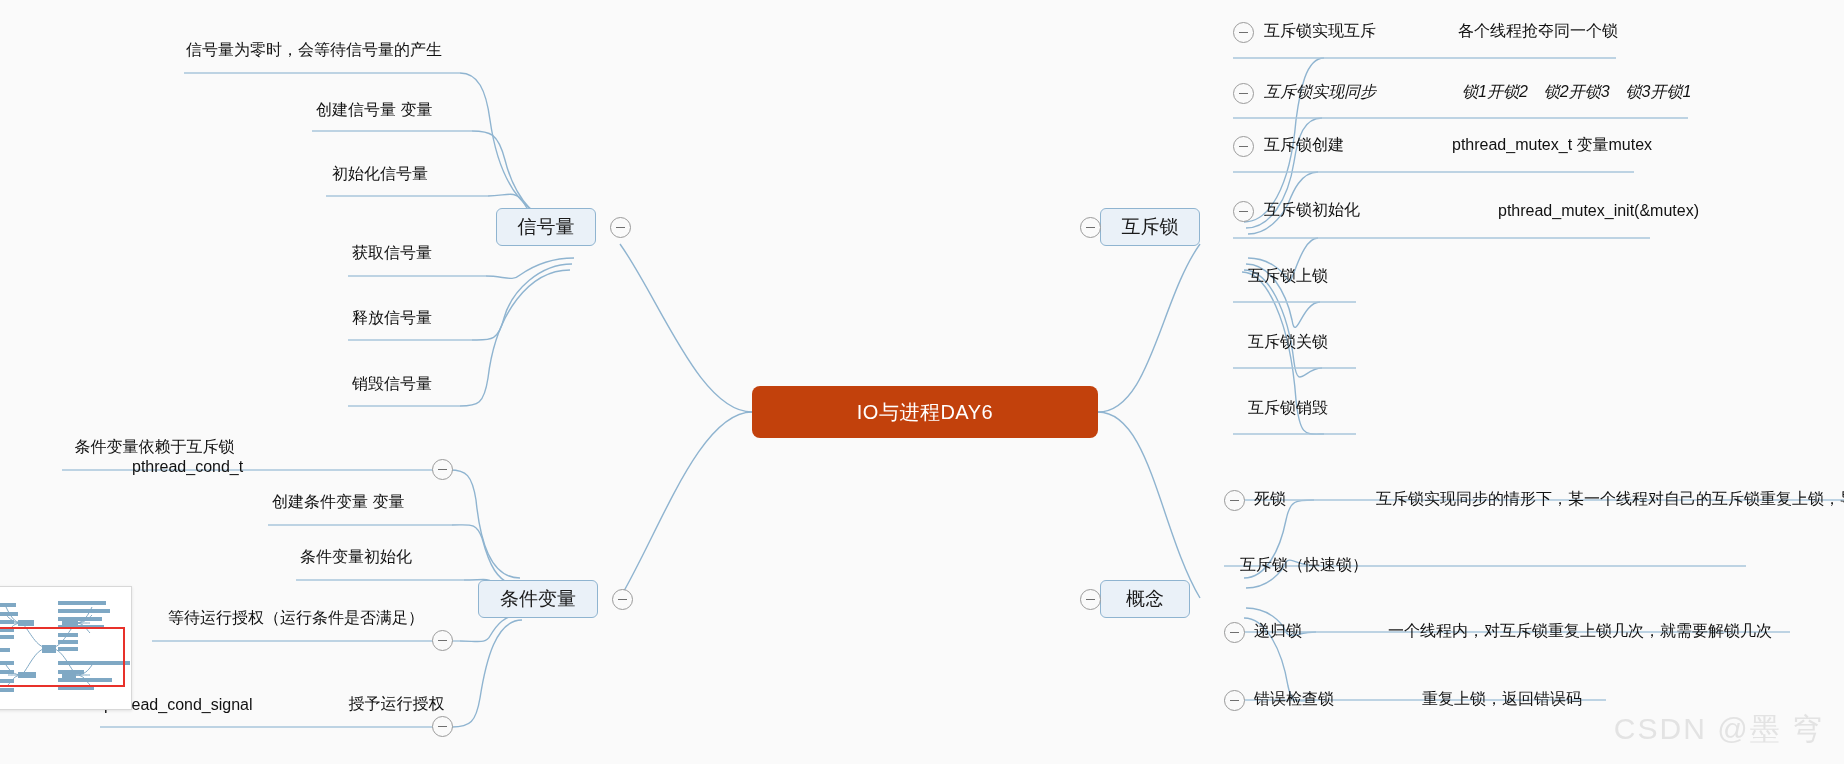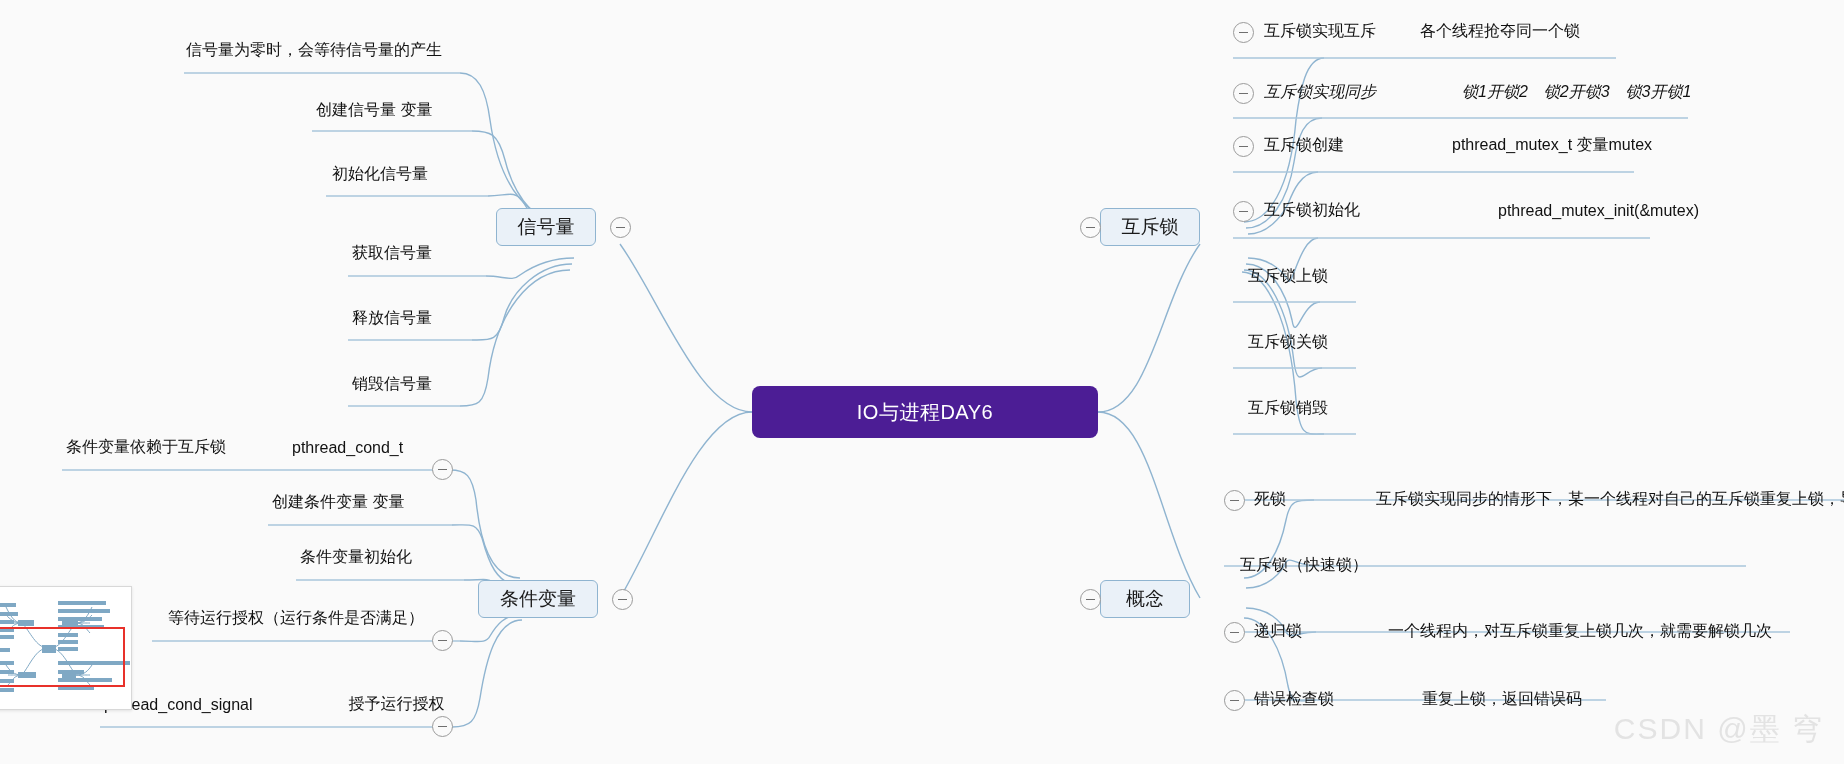--- a/index.html
+++ b/index.html
@@ -8,21 +8,21 @@
     font-family:"Liberation Sans","DejaVu Sans",sans-serif;
     background:#fafafa;
   }
   #canvas{position:absolute;inset:0;width:1844px;height:764px;}
   svg.links{position:absolute;left:0;top:0;width:1844px;height:764px;pointer-events:none;}
   svg.links path{fill:none;stroke:#8fb4d0;stroke-width:1.4px;}
   svg.links path.underline{stroke:#a8c6db;stroke-width:1.6px;}
 
   
   .root-node{
-    position:absolute;background:#4c1d95;color:#ffffff;
+    position:absolute;background:#c2410c;color:#ffffff;
     border-radius:8px;display:flex;align-items:center;justify-content:center;
     font-size:20px;letter-spacing:0.5px;white-space:nowrap;
   }
 
   
   .branch-node{
     position:absolute;background:#eaf1f8;border:1px solid #8fb4d0;
     border-radius:6px;display:flex;align-items:center;justify-content:center;
     font-size:19px;color:#1a1a1a;white-space:nowrap;
   }
@@ -157,21 +157,21 @@
   </div>
   <div class="leaf" style="left:352px;top:374px;">
     <span class="txt">销毁信号量</span>
   </div>
 
   <div class="branch-node" style="left:478px;top:580px;width:118px;height:36px;">
     <span>条件变量</span>
   </div>
   <div class="toggle" style="left:612px;top:589px;"></div>
 
-  <div class="leaf" style="left:66px;top:437px;">
+  <div class="leaf" style="left:66px;top:437px;flex-direction:column;">
     <span class="txt">条件变量依赖于互斥锁</span>
     <span class="detail" style="margin-left:66px;">pthread_cond_t</span>
   </div>
   <div class="toggle" style="left:432px;top:459px;"></div>
 
   <div class="leaf" style="left:272px;top:492px;text-align:center;">
     <span class="txt">创建条件变量 变量</span>
   </div>
   <div class="leaf" style="left:300px;top:547px;">
     <span class="txt">条件变量初始化</span>
@@ -188,21 +188,21 @@
   <div class="toggle" style="left:432px;top:716px;"></div>
 
   <div class="branch-node" style="left:1100px;top:208px;width:98px;height:36px;">
     <span>互斥锁</span>
   </div>
   <div class="toggle" style="left:1080px;top:217px;"></div>
 
   <div class="toggle" style="left:1233px;top:22px;"></div>
   <div class="leaf" style="left:1264px;top:21px;">
     <span class="txt">互斥锁实现互斥</span>
-    <span class="detail" style="margin-left:44px;">各个线程抢夺同一个锁</span>
+    <span class="detail" style="margin-left:82px;">各个线程抢夺同一个锁</span>
   </div>
 
   <div class="toggle" style="left:1233px;top:83px;"></div>
   <div class="leaf" style="left:1264px;top:82px;font-style:italic;">
     <span class="txt">互斥锁实现同步</span>
     <span class="detail" style="margin-left:86px;">锁1开锁2　锁2开锁3　锁3开锁1</span>
   </div>
 
   <div class="toggle" style="left:1233px;top:136px;"></div>
   <div class="leaf" style="left:1264px;top:135px;">

